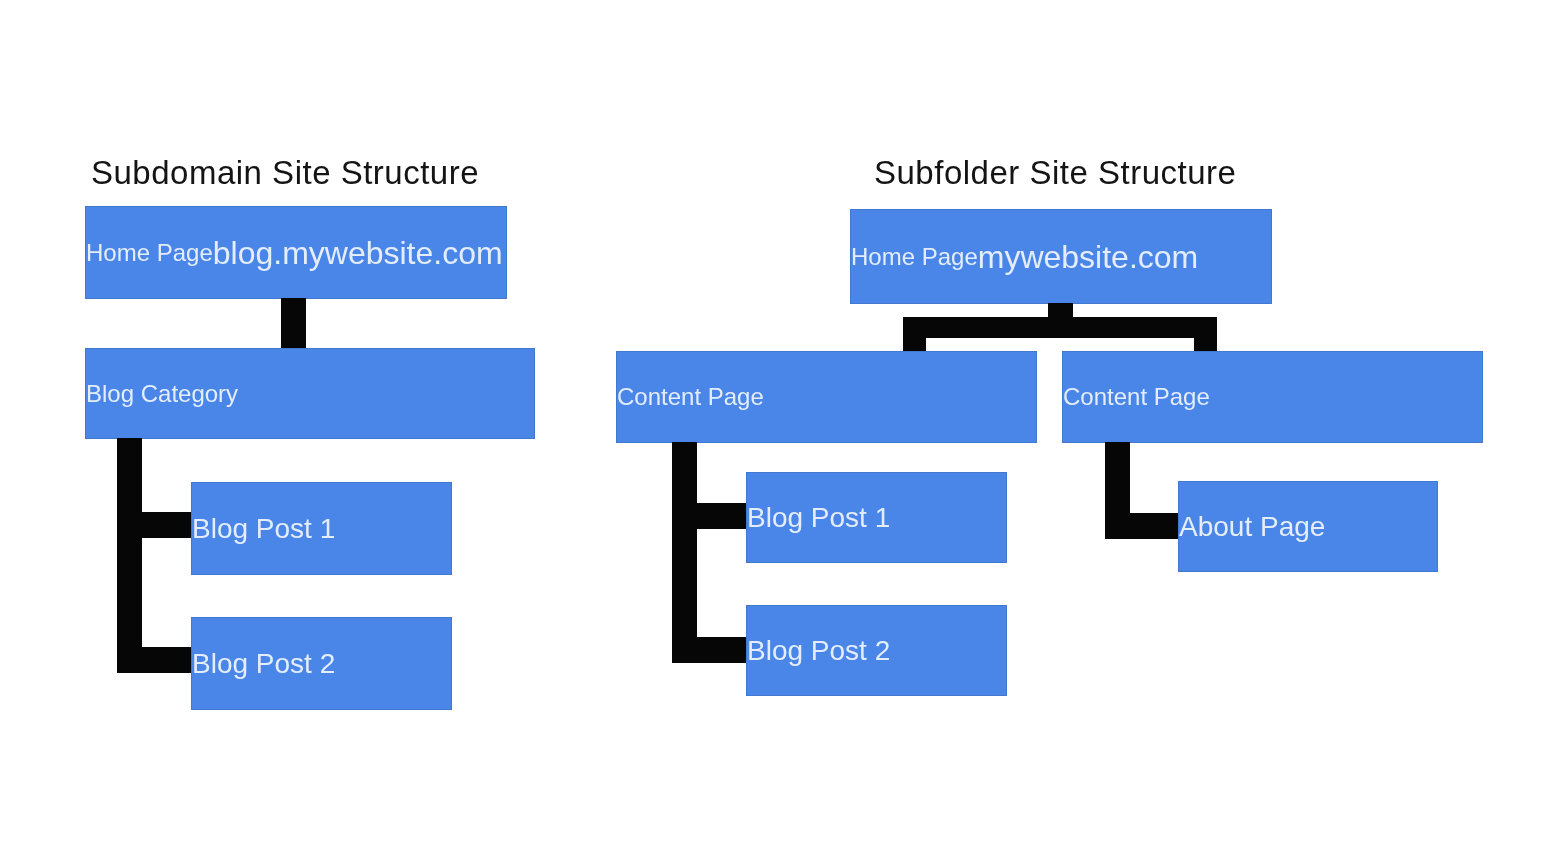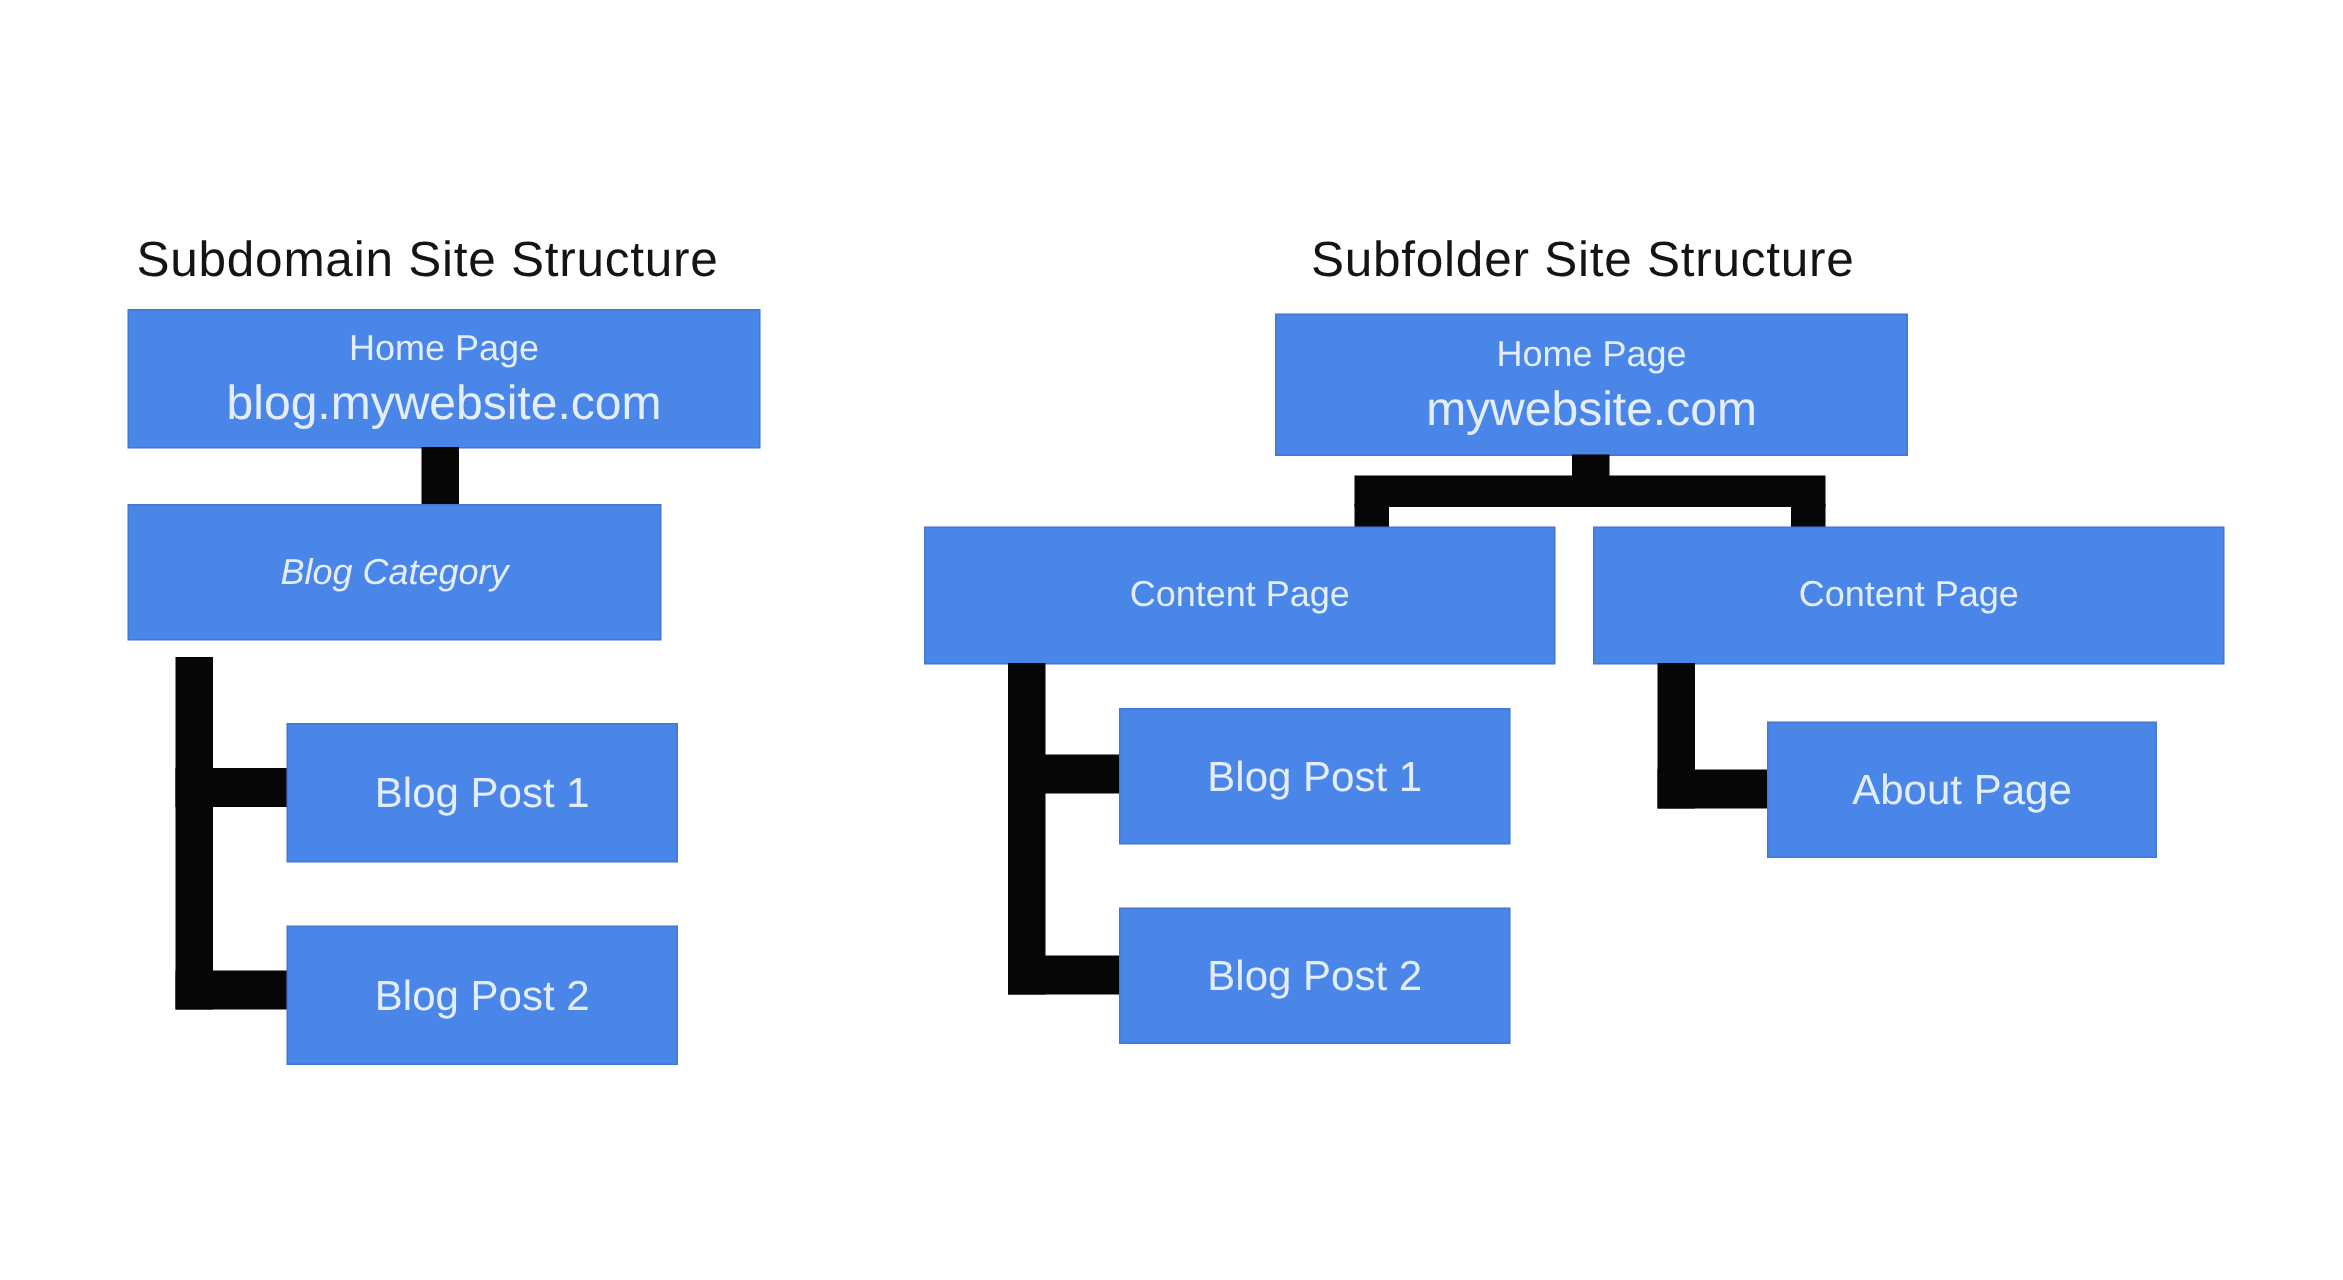--- a/index.html
+++ b/index.html
@@ -24,23 +24,21 @@
     color: var(--title-color, #111111);
     white-space: nowrap;
     line-height: 1;
   }
   .node {
     position: absolute;
     background: var(--blue, #4a86e8);
     border: 1px solid rgba(0,0,0,0.10);
     box-sizing: border-box;
     display: flex;
-    flex-direction: column;
     align-items: center;
-    justify-content: center;
     color: var(--box-text, #e4edfb);
     text-align: center;
     line-height: 1.25;
   }
   .node .l1 { font-size: 24px; }
   .node .l2 { font-size: 32px; }
   .node .single { font-size: 28px; }
   .conn {
     position: absolute;
     background: var(--connector, #000000);
@@ -53,21 +51,21 @@
 
   <h2 class="diagram-title" style="left:75px; top:140px;">Subdomain Site Structure</h2>
 
   <div class="node" style="left:85px; top:206px; width:422px; height:93px;">
     <span class="l1">Home Page</span>
     <span class="l2">blog.mywebsite.com</span>
   </div>
 
   <div class="conn" style="left:281px; top:298px; width:25px; height:51px;"></div>
 
-  <div class="node" style="left:85px; top:336px; width:356px; height:91px;font-style:italic;">
+  <div class="node" style="left:85px; top:348px; width:450px; height:91px;">
     <span class="l1">Blog Category</span>
   </div>
 
   <div class="conn" style="left:117px; top:438px; width:25px; height:235px;"></div>
   <div class="conn" style="left:117px; top:512px; width:76px; height:26px;"></div>
   <div class="conn" style="left:117px; top:647px; width:76px; height:26px;"></div>
 
   <div class="node" style="left:191px; top:482px; width:261px; height:93px;">
     <span class="single">Blog Post 1</span>
   </div>

